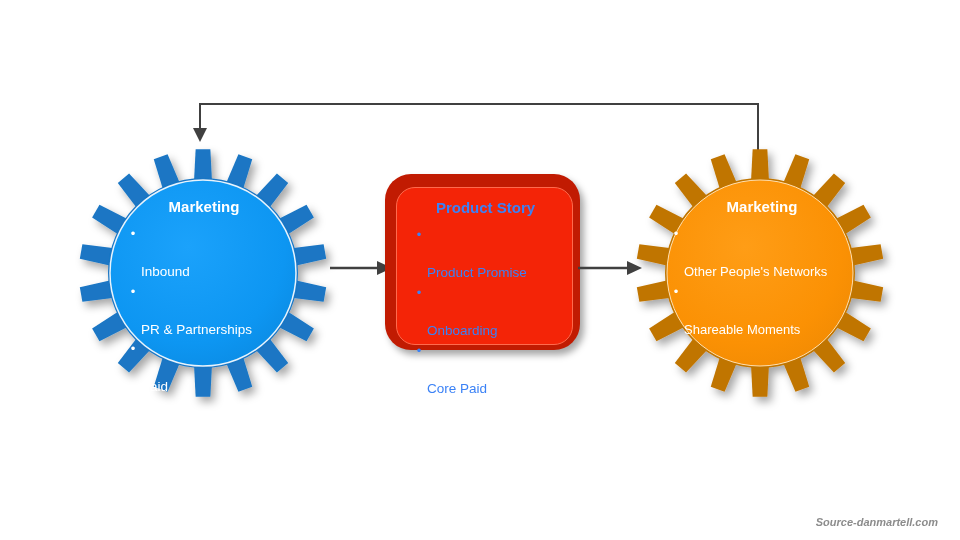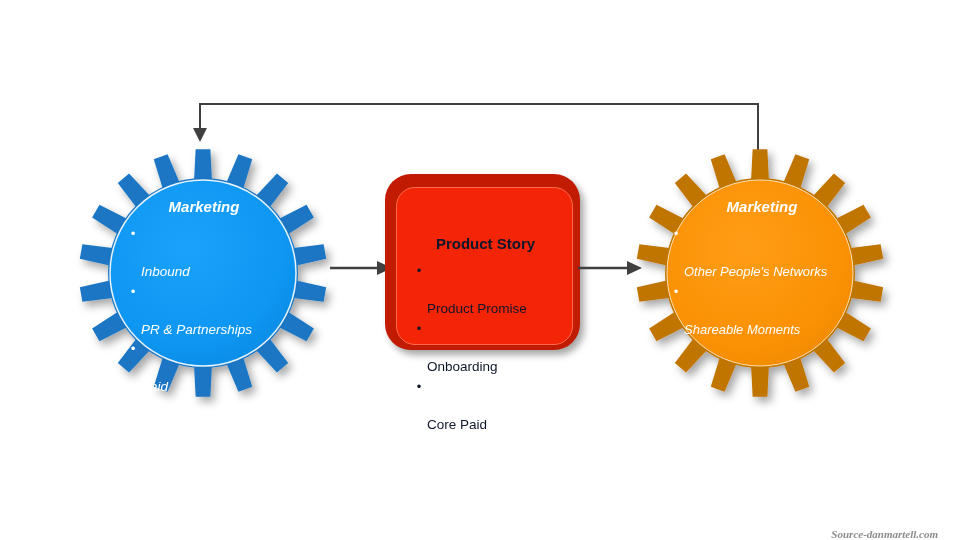--- a/index.html
+++ b/index.html
@@ -25,35 +25,33 @@
     font-weight: bold;
     letter-spacing: 0.6px;
     color: #414141;
     white-space: nowrap;
   }
 
   
   #source-credit {
     position: absolute;
     right: 22px;
-    bottom: 0;
+    bottom: 12px;
     font-size: 11px;
     font-weight: bold;
     font-style: italic;
     color: #8c8c8c;
     white-space: nowrap;
-    font-family: Liberation Serif, serif;
   }
 
   
   .gear-node {
     position: absolute;
     width: 256px;
     height: 256px;
-    font-style: italic;
   }
   .gear-node svg {
     position: absolute;
     left: 0;
     top: 0;
     width: 256px;
     height: 256px;
     overflow: visible;
   }
   .gear-content {
@@ -128,23 +126,23 @@
     top: 13px;
     right: 7px;
     bottom: 5px;
     background: #f42407;
     border-radius: 19px;
     border: 1px solid #ff6a4d;
   }
   .red-content {
     position: absolute;
     left: 14px;
-    top: 60px;
+    top: 24px;
     right: 8px;
-    color: #0f172a;
+    color: #3b82f6;
   }
   #node-product-story .node-title { font-size: 15px; margin-bottom: 8px; }
   #node-product-story .bullet-list { padding-left: 12px; }
   #node-product-story .bullet-row { font-size: 13.5px; line-height: 20px; }
 
   
   .connector {
     position: absolute;
     overflow: visible;
   }

